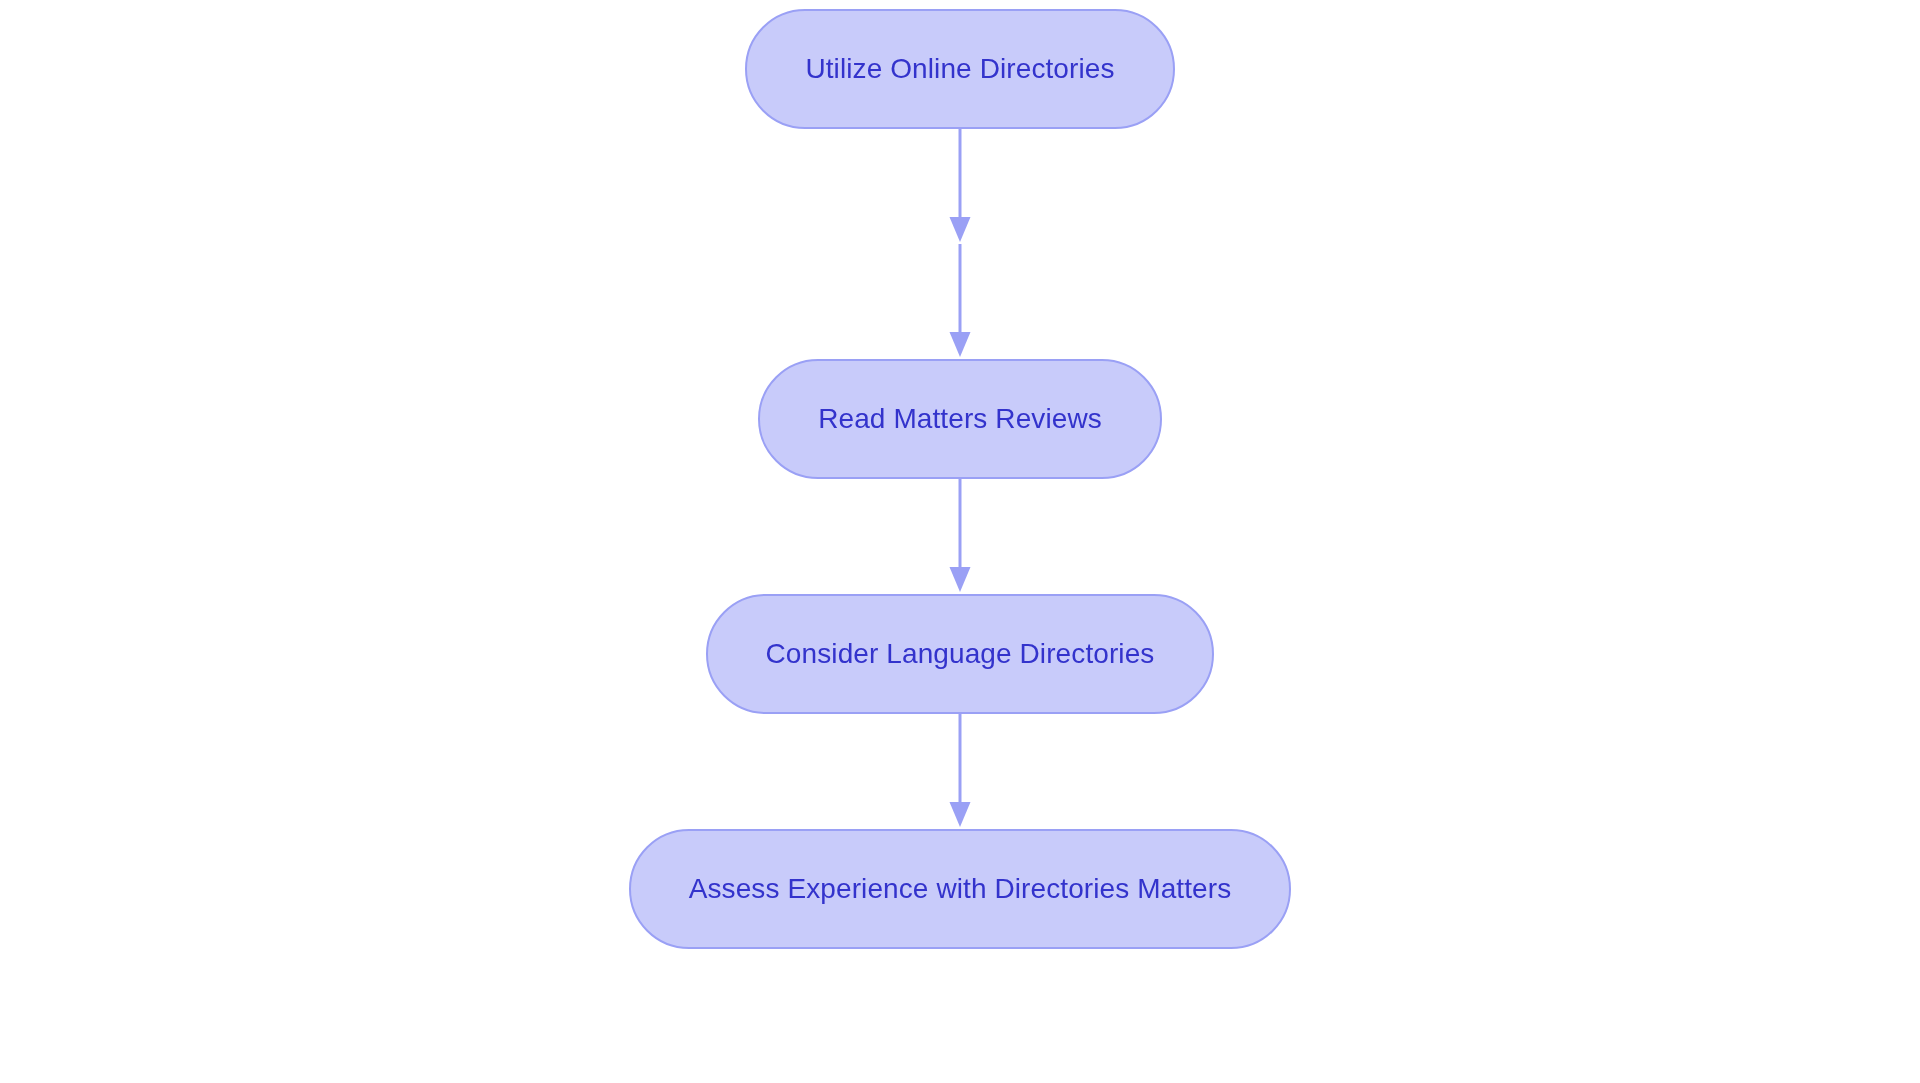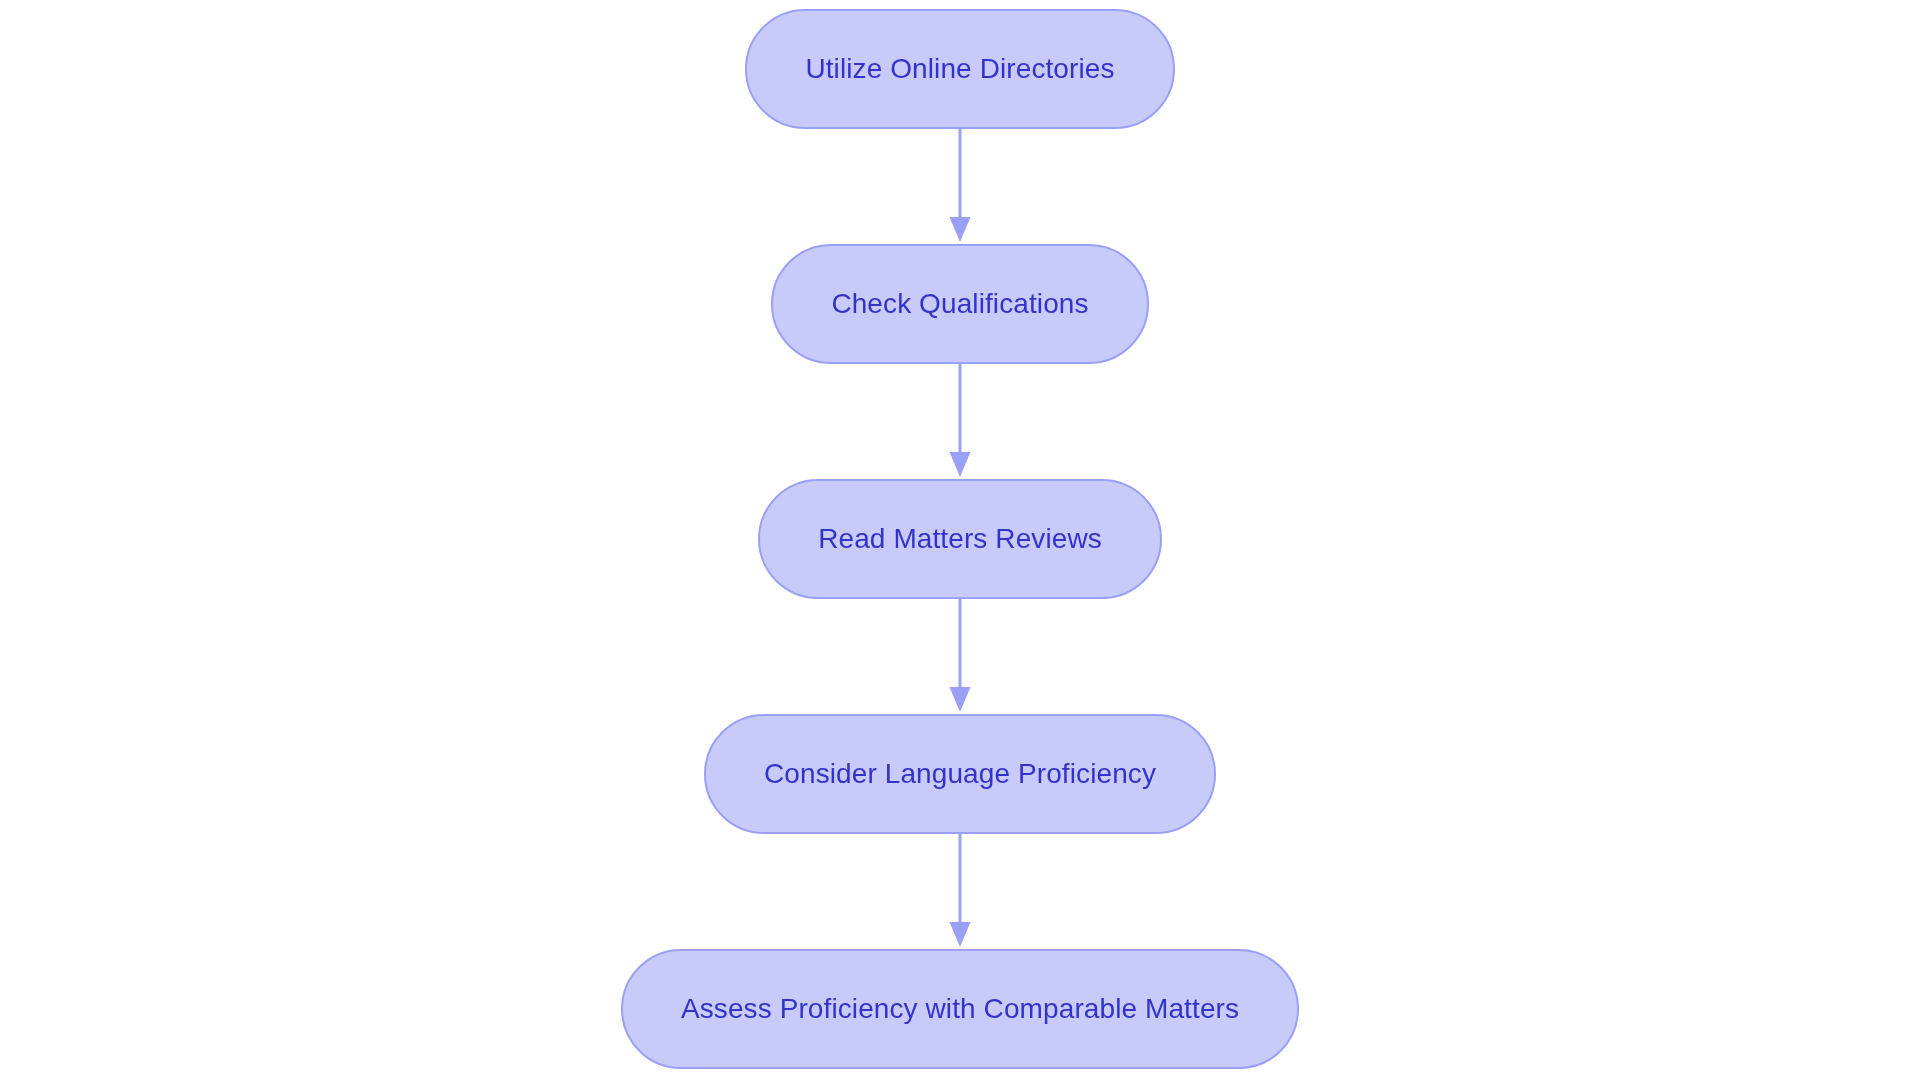--- a/index.html
+++ b/index.html
@@ -84,51 +84,48 @@
       <span class="node-label">Utilize Online Directories</span>
     </div>
 
     <div class="connector">
       <svg viewBox="0 0 30 115" xmlns="http://www.w3.org/2000/svg" aria-hidden="true">
         <line x1="15" y1="0" x2="15" y2="92" stroke="#9aa0f5" stroke-width="3"></line>
         <polygon points="15,113 4.5,88 25.5,88" fill="#9aa0f5"></polygon>
       </svg>
     </div>
 
-    <div class="node">
-      <span class="node-label">Check Qualifications</span>
-    </div>
 
     <div class="connector">
       <svg viewBox="0 0 30 115" xmlns="http://www.w3.org/2000/svg" aria-hidden="true">
         <line x1="15" y1="0" x2="15" y2="92" stroke="#9aa0f5" stroke-width="3"></line>
         <polygon points="15,113 4.5,88 25.5,88" fill="#9aa0f5"></polygon>
       </svg>
     </div>
 
     <div class="node">
       <span class="node-label">Read Matters Reviews</span>
     </div>
 
     <div class="connector">
       <svg viewBox="0 0 30 115" xmlns="http://www.w3.org/2000/svg" aria-hidden="true">
         <line x1="15" y1="0" x2="15" y2="92" stroke="#9aa0f5" stroke-width="3"></line>
         <polygon points="15,113 4.5,88 25.5,88" fill="#9aa0f5"></polygon>
       </svg>
     </div>
 
     <div class="node">
-      <span class="node-label">Consider Language Proficiency</span>
+      <span class="node-label">Consider Language Directories</span>
     </div>
 
     <div class="connector">
       <svg viewBox="0 0 30 115" xmlns="http://www.w3.org/2000/svg" aria-hidden="true">
         <line x1="15" y1="0" x2="15" y2="92" stroke="#9aa0f5" stroke-width="3"></line>
         <polygon points="15,113 4.5,88 25.5,88" fill="#9aa0f5"></polygon>
       </svg>
     </div>
 
     <div class="node">
-      <span class="node-label">Assess Proficiency with Comparable Matters</span>
+      <span class="node-label">Assess Experience with Directories Matters</span>
     </div>
 
   </div>
 </div>
 
 </body></html>

